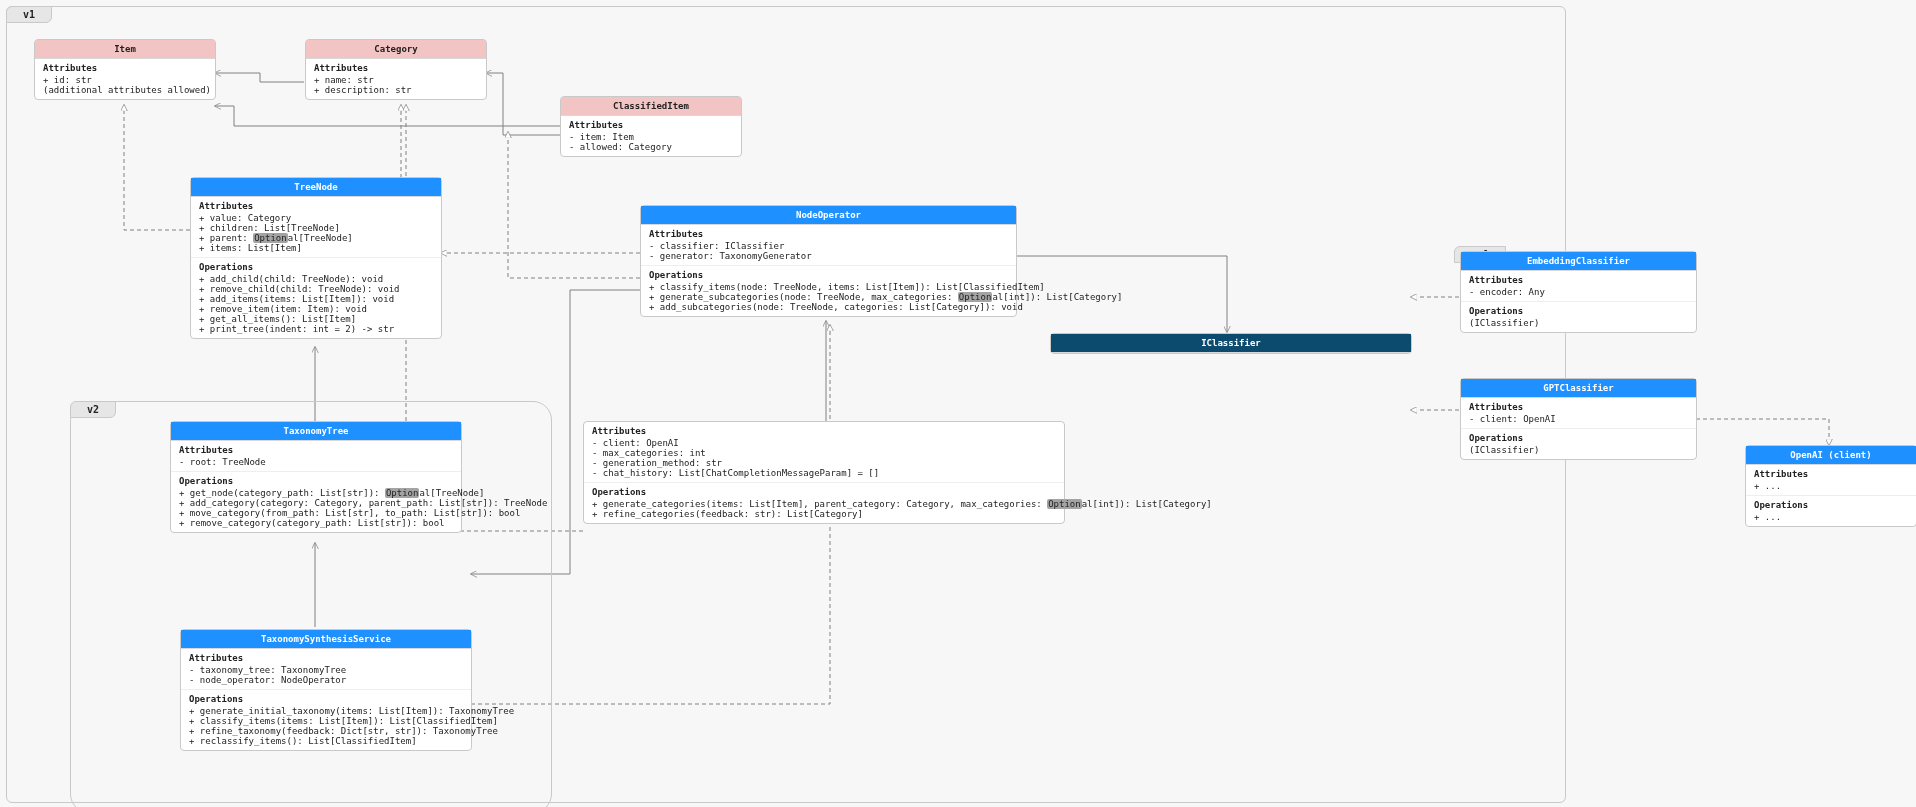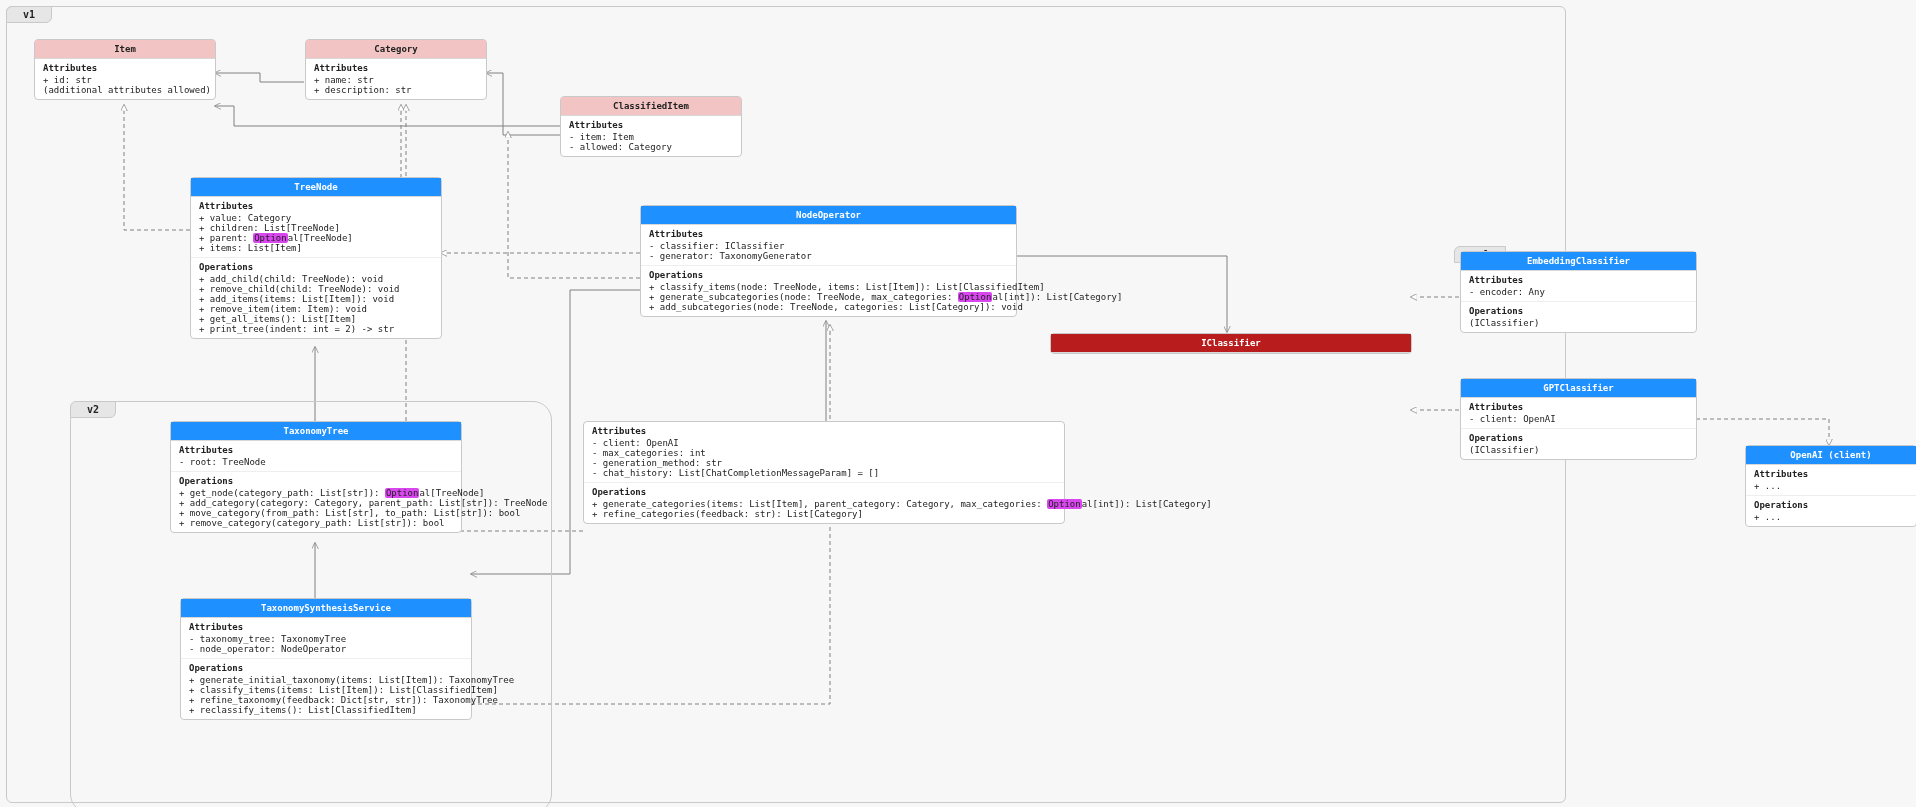--- a/index.html
+++ b/index.html
@@ -4,26 +4,26 @@
 <style>
   html,body{margin:0;padding:0;background:#f7f7f7;font-family:ui-monospace,Menlo,Consolas,monospace;font-size:9px;color:#222}
   .stage{position:relative;width:1916px;height:807px;transform-origin:top left}
   svg.wires{position:absolute;inset:0;width:1916px;height:807px;pointer-events:none}
   .frame{position:absolute;border:1px solid #c9c9c9;border-radius:6px;background:transparent}
   .frame .tag{position:absolute;top:-1px;left:-1px;padding:2px 16px;font-size:10px;font-weight:600;background:#e6e6e6;border:1px solid #c9c9c9;border-radius:6px 0 6px 0}
   .cls{position:absolute;background:#fff;border:1px solid #c9c9c9;border-radius:4px;box-shadow:0 0 0 rgba(0,0,0,0)}
   .cls .title{padding:4px 0;text-align:center;font-weight:700;border-bottom:1px solid #d8d8d8}
   .cls.pink .title{background:#f3c4c4}
   .cls.blue .title{background:#1e90ff;color:#fff}
-  .cls.green .title{background:#b91c1c;color:#fff}
+  .cls.green .title{background:#0c4a6e;color:#fff}
   .cls .sect{padding:4px 8px;border-bottom:1px solid #eee}
   .cls .sect:last-child{border-bottom:none}
   .cls .shead{font-weight:700;margin-bottom:2px}
   .row{white-space:pre}
-  .opt{background:#d946ef;border-radius:2px;padding:0 1px}
+  .opt{background:#a3a3a3;border-radius:2px;padding:0 1px}
 </style>
 </head>
 <body>
 
 <div class="stage" id="stage">
   <svg class="wires" id="wires">
     <defs>
       <marker id="tri" viewBox="0 0 10 10" refX="9" refY="5" markerWidth="7" markerHeight="7" orient="auto-start-reverse">
         <path d="M0 0 L10 5 L0 10 Z" fill="#fff" stroke="#808080"></path>
       </marker>
@@ -96,21 +96,21 @@
       </div>
     </div>
     <div class="cls blue" style="left: 170px; top: 421px; width: 290px;">
       <div class="title">TaxonomyTree</div>
       <div class="sect">
         <div class="shead">Attributes</div>
         <div class="row">- root: TreeNode</div>
       </div>
       <div class="sect"><div class="shead">Operations</div><span class="row">+ get_node(category_path: List[str]): <span class="opt">Option</span>al[TreeNode]</span><div class="row">+ add_category(category: Category, parent_path: List[str]): TreeNode</div><div class="row">+ move_category(from_path: List[str], to_path: List[str]): bool</div><div class="row">+ remove_category(category_path: List[str]): bool</div></div>
     </div>
-    <div class="cls blue" style="left: 180px; top: 598px; width: 290px;">
+    <div class="cls blue" style="left: 180px; top: 629px; width: 290px;">
       <div class="title">TaxonomySynthesisService</div>
       <div class="sect">
         <div class="shead">Attributes</div>
         <div class="row">- taxonomy_tree: TaxonomyTree</div>
         <div class="row">- node_operator: NodeOperator</div>
       </div>
       <div class="sect">
         <div class="shead">Operations</div>
         <div class="row">+ generate_initial_taxonomy(items: List[Item]): TaxonomyTree</div>
         <div class="row">+ classify_items(items: List[Item]): List[ClassifiedItem]</div>

